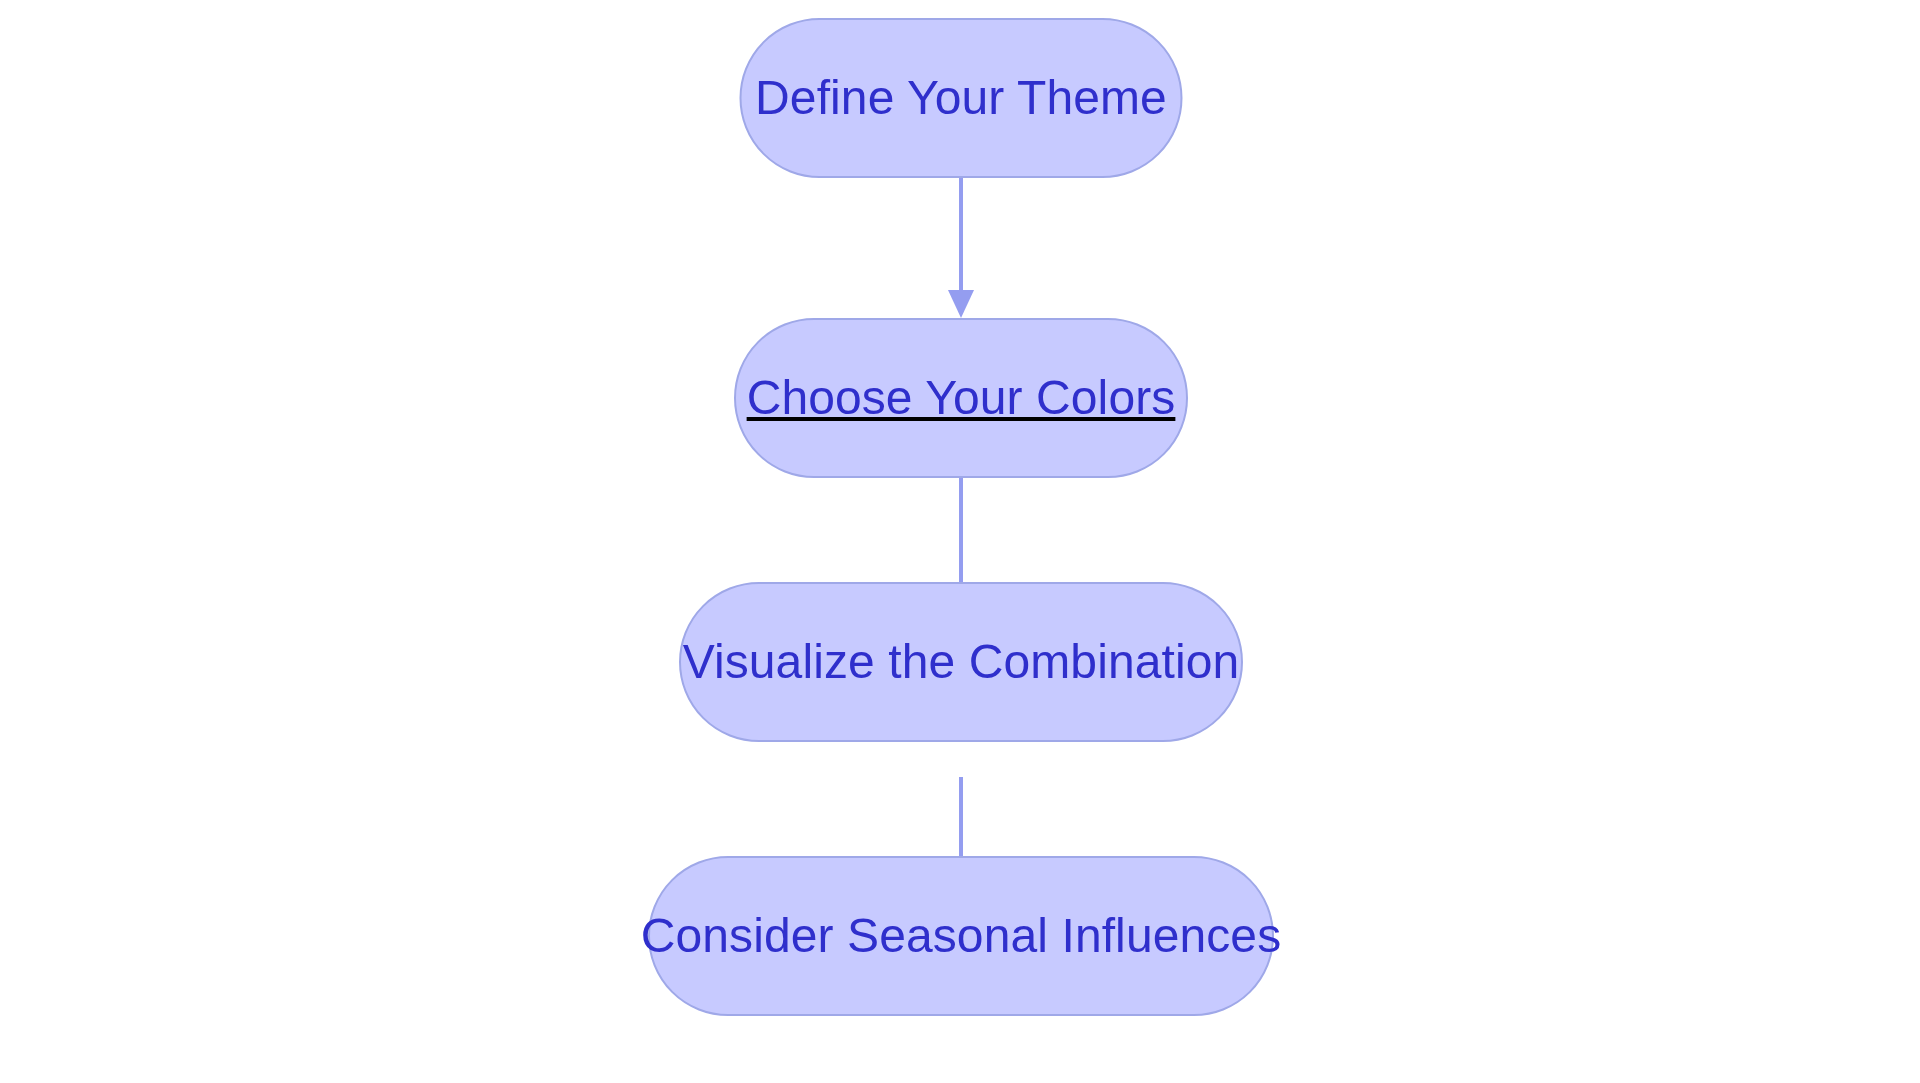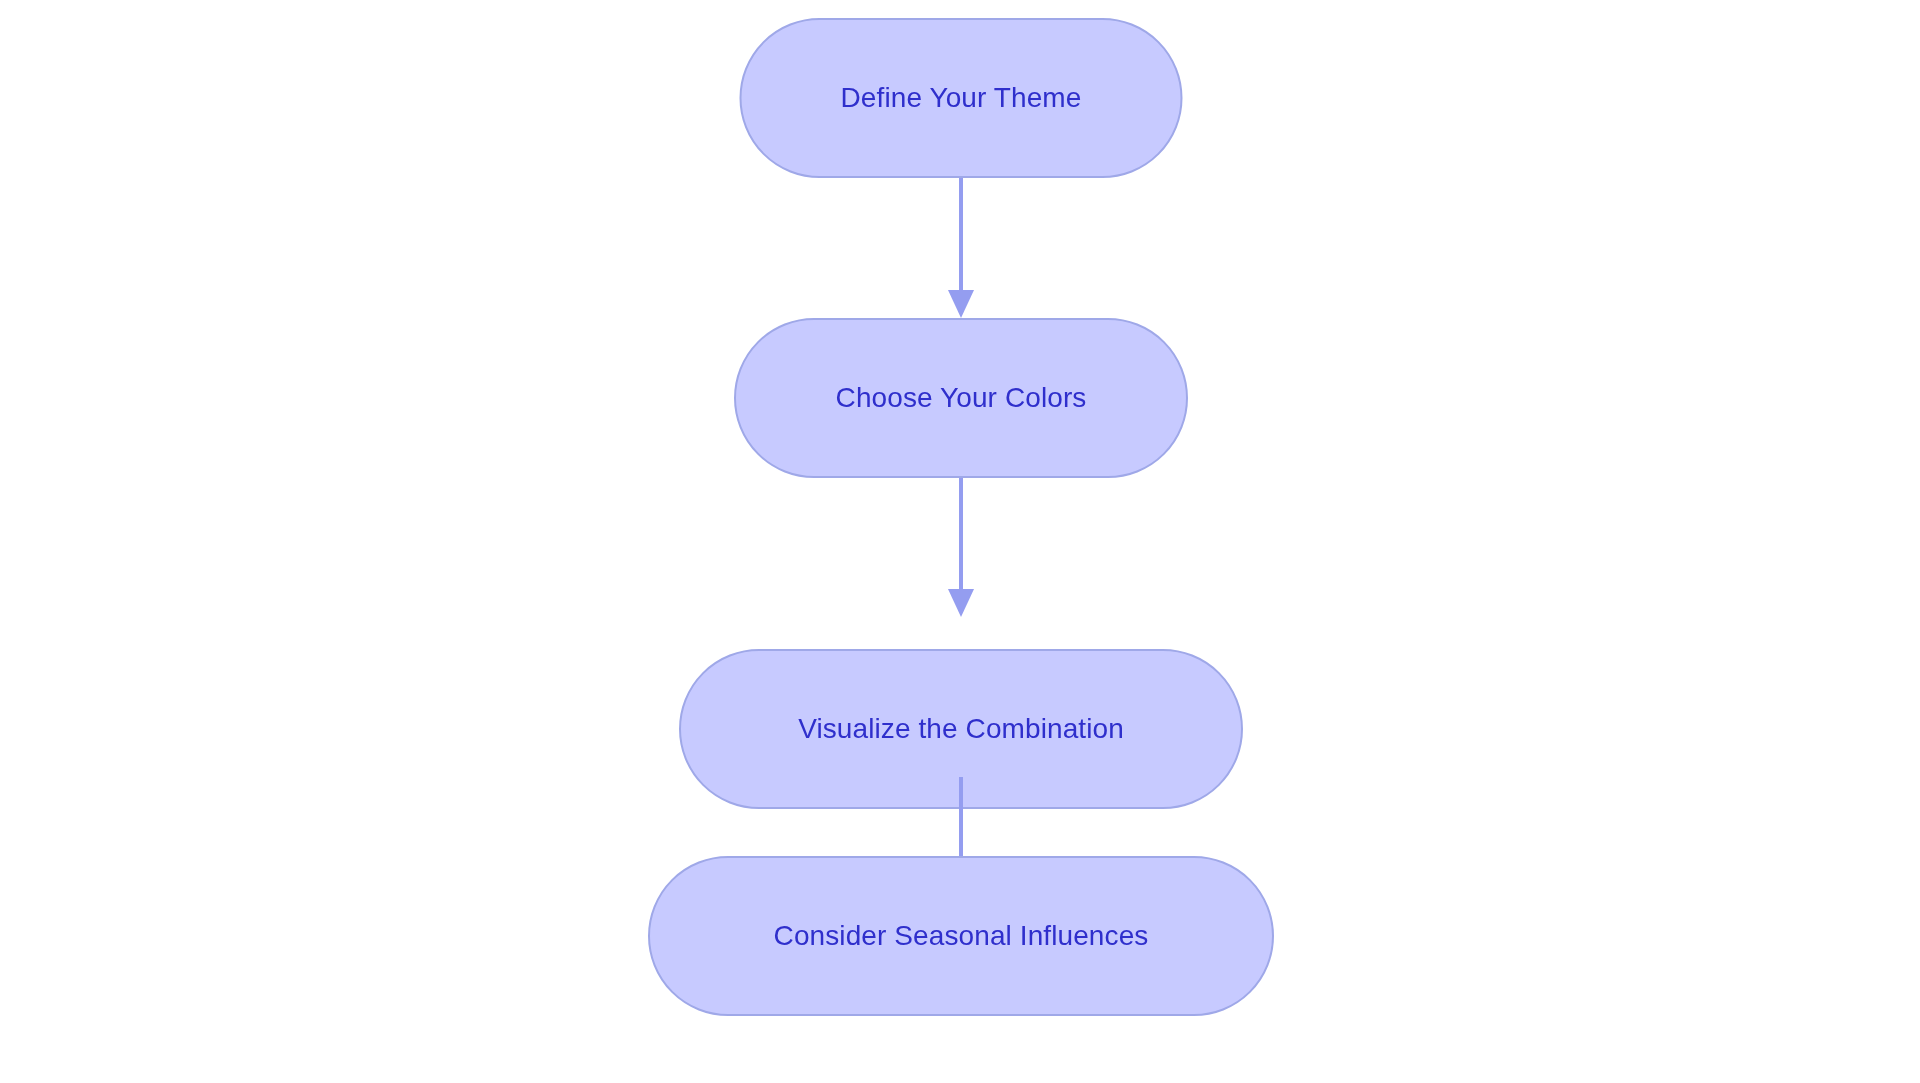--- a/index.html
+++ b/index.html
@@ -32,21 +32,21 @@
     display: flex;
     align-items: center;
     justify-content: center;
     transform: translateX(-50%);
     left: 961px;
   }
 
   .flow-node-label {
     color: #2f2fcc;
     font-family: "Liberation Sans", sans-serif;
-    font-size: 28px;
+    font-size: 48px;
     font-weight: 400;
     line-height: 1;
     letter-spacing: 0.1px;
     white-space: nowrap;
     user-select: none;
   }
 
   .flow-connector {
     position: absolute;
     left: 961px;
@@ -54,22 +54,22 @@
     width: 30px;
   }
 
   .flow-connector svg {
     display: block;
     overflow: visible;
   }
 
   
   #node-0 { top: 18px;  width: 443px; }
-  #node-1 { top: 318px; width: 454px; }
-  #node-2 { top: 649px; width: 564px; }
+  #node-1 { top: 318px; width: 454px; text-decoration: underline; }
+  #node-2 { top: 582px; width: 564px; }
   #node-3 { top: 856px; width: 626px; }
 
   #connector-0 { top: 178px; height: 140px; }
   #connector-1 { top: 478px; height: 139px; }
   #connector-2 { top: 777px; height: 130px; }
 </style>
 </head>
 <body>
 
 <div id="flowchart-canvas">

